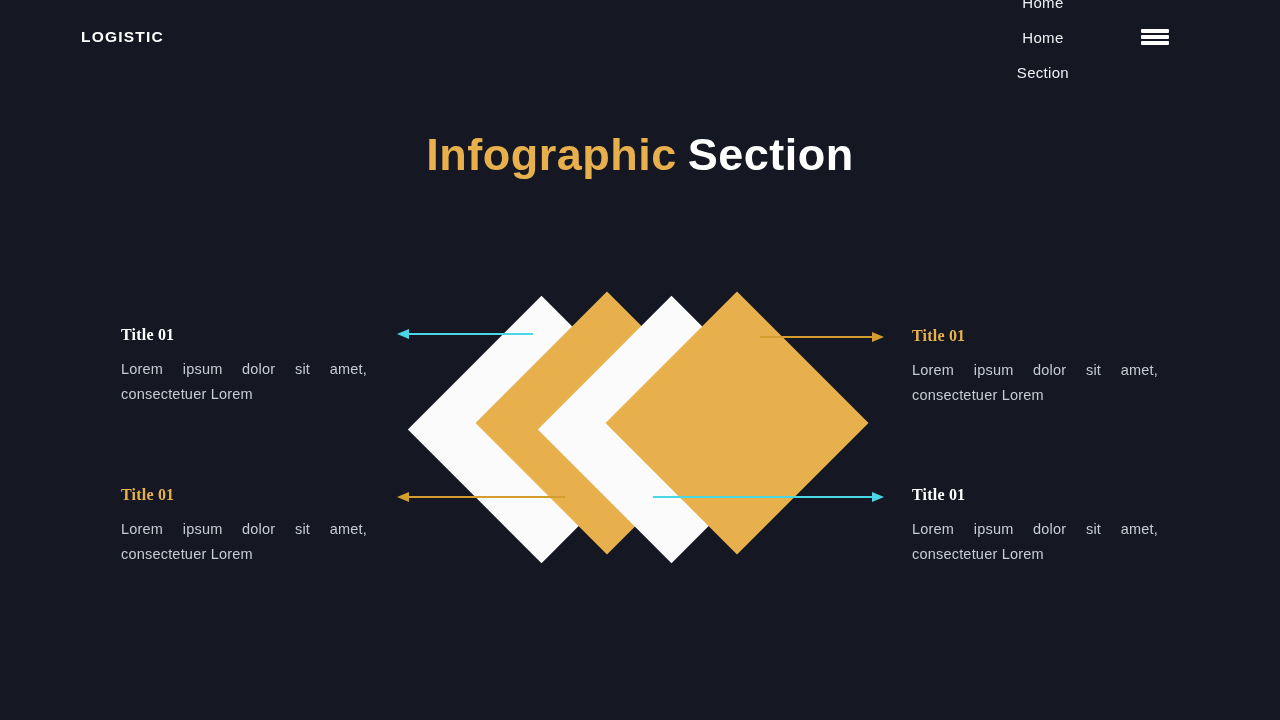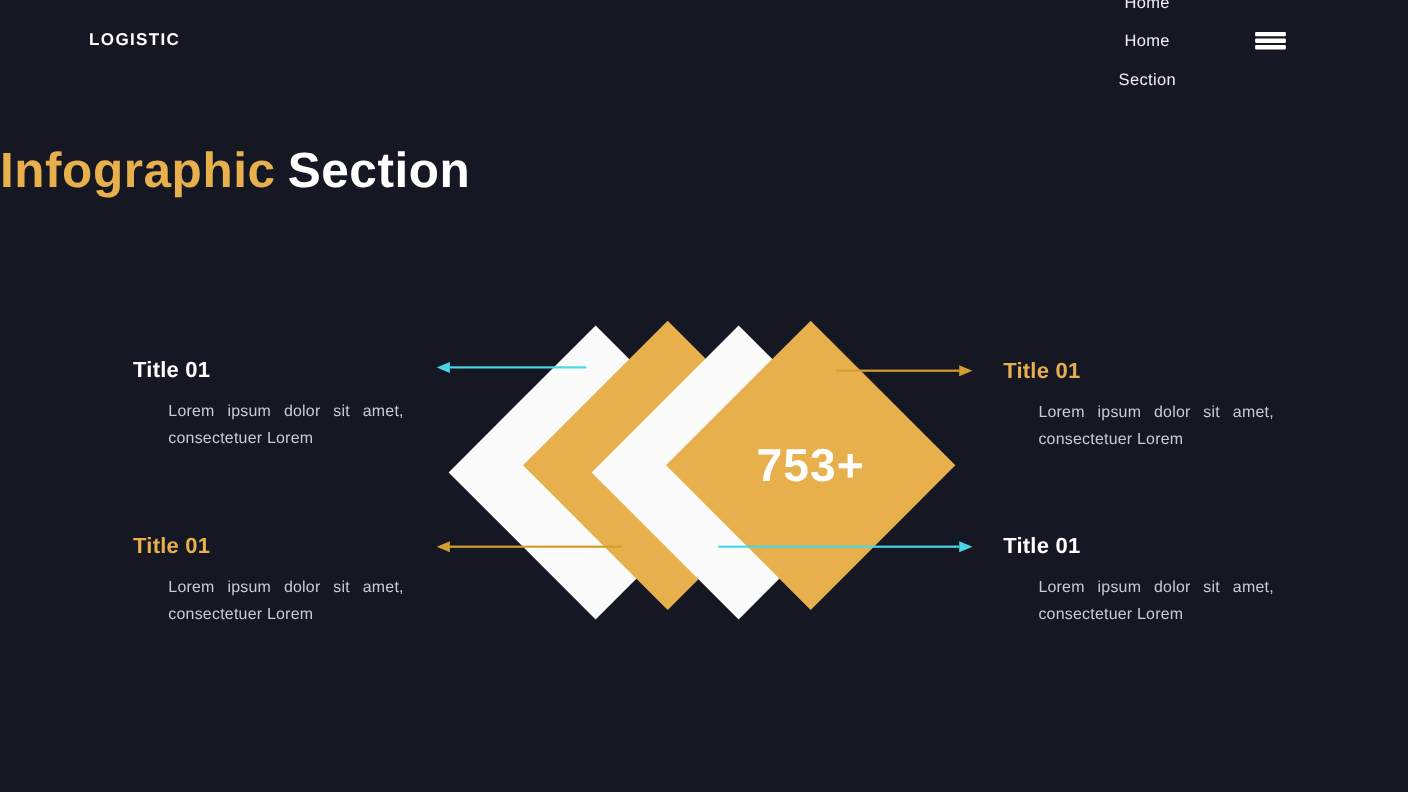--- a/index.html
+++ b/index.html
@@ -20,21 +20,21 @@
   .navbar{position:absolute;top:0;left:0;width:100%;height:74px;
     display:flex;align-items:center;padding:0 111px 0 81px;}
   .logo{font-size:15.5px;font-weight:bold;color:var(--white);letter-spacing:1.2px;cursor:pointer;}
   .nav-menu{margin-left:auto;display:flex;align-items:center;gap:18px;flex-direction:column;}
   .nav-link{font-size:15px;color:#EEF0F4;text-decoration:none;cursor:pointer;letter-spacing:0.3px;}
   .hamburger{margin-left:72px;width:28px;height:16px;display:flex;flex-direction:column;
     justify-content:space-between;background:none;border:none;cursor:pointer;padding:0;}
   .hamburger .bar{display:block;width:28px;height:4px;background:var(--white);border-radius:1px;}
 
   
-  .page-title{position:absolute;top:128px;left:0;width:100%;
+  .page-title{position:absolute;top:128px;left:0;width:100%;text-align:center;
     font-size:45px;font-weight:bold;letter-spacing:0.5px;color:var(--white);line-height:1.2;}
   .page-title .accent{color:var(--accent-yellow);margin-right:11px;}
 
   
   .diamond{position:absolute;transform:rotate(45deg);}
   .diamond.white{width:189px;height:189px;background:var(--diamond-white);}
   .diamond.yellow{width:186px;height:186px;background:var(--accent-yellow);}
   .d1{left:447px;top:335px;z-index:1;}
   .d2{left:514px;top:330px;z-index:2;}
   .d3{left:577px;top:335px;z-index:3;}
@@ -56,24 +56,24 @@
   .arrow-tr{left:760px;top:332px;width:124px;}
   .arrow-bl{left:397px;top:492px;width:168px;}
   .arrow-br{left:653px;top:492px;width:231px;}
 
   
   .info-block{position:absolute;width:246px;}
   .block-tl{left:121px;top:326px;}
   .block-tr{left:912px;top:327px;}
   .block-bl{left:121px;top:486px;}
   .block-br{left:912px;top:486px;}
-  .block-title{font-size:20px;font-weight:bold;color:var(--white);margin-bottom:13px;letter-spacing:0.2px;}
+  .block-title{font-size:16px;font-weight:bold;color:var(--white);margin-bottom:13px;letter-spacing:0.2px;font-family:Liberation Serif, serif;}
   .block-title.accent{color:var(--accent-yellow);}
   .block-body{font-size:14.5px;color:var(--text-body);line-height:25px;
-    text-align:justify;text-align-last:left;letter-spacing:0.2px;margin-left:32px;}
+    text-align:justify;text-align-last:left;letter-spacing:0.2px;}
 </style>
 </head>
 <body>
 
 <div class="slide">
 
   <header class="navbar">
     <div class="logo">LOGISTIC</div>
     <nav class="nav-menu">
       <a class="nav-link">Home</a>
@@ -86,21 +86,20 @@
       <span class="bar"></span>
     </button>
   </header>
 
   <h1 class="page-title"><span class="accent">Infographic</span><span>Section</span></h1>
 
   <div class="diamond white d1"></div>
   <div class="diamond yellow d2"></div>
   <div class="diamond white d3"></div>
   <div class="diamond yellow d4"></div>
-  <div class="stat-value">753+</div>
 
   <div class="arrow dir-left cyan arrow-tl">
     <span class="head"></span>
     <span class="line"></span>
   </div>
   <div class="arrow dir-right yellow arrow-tr">
     <span class="line"></span>
     <span class="head"></span>
   </div>
   <div class="arrow dir-left yellow arrow-bl">

